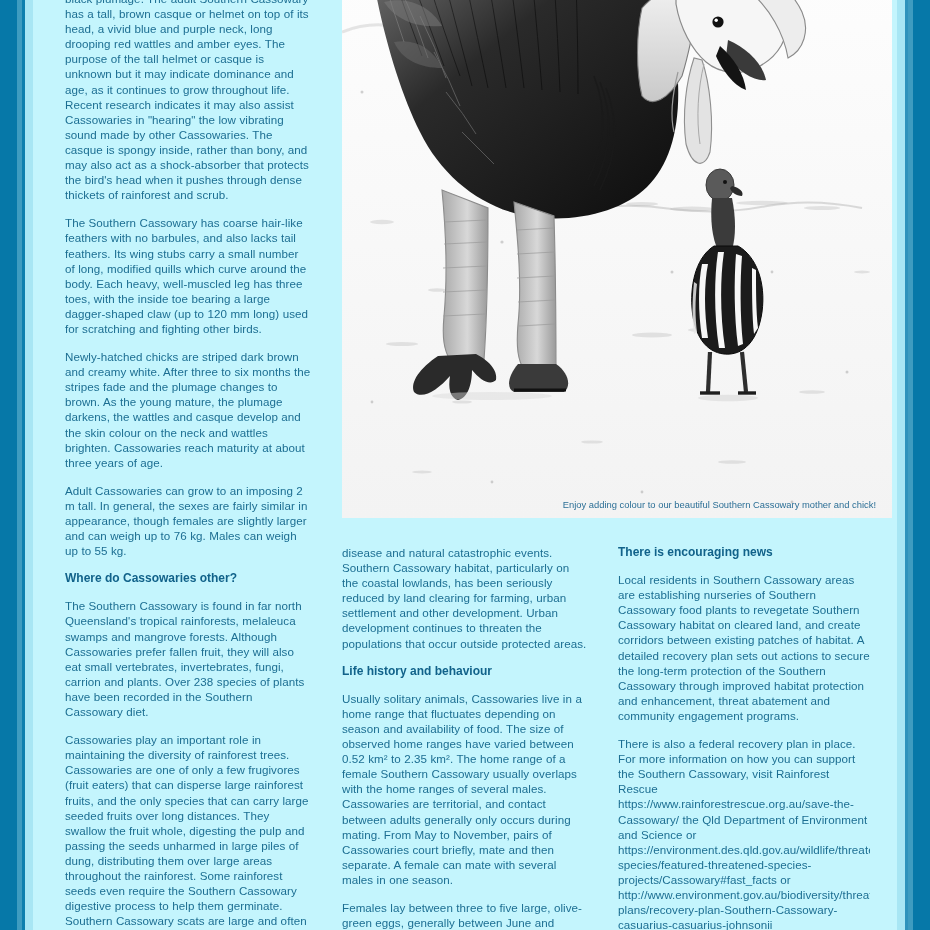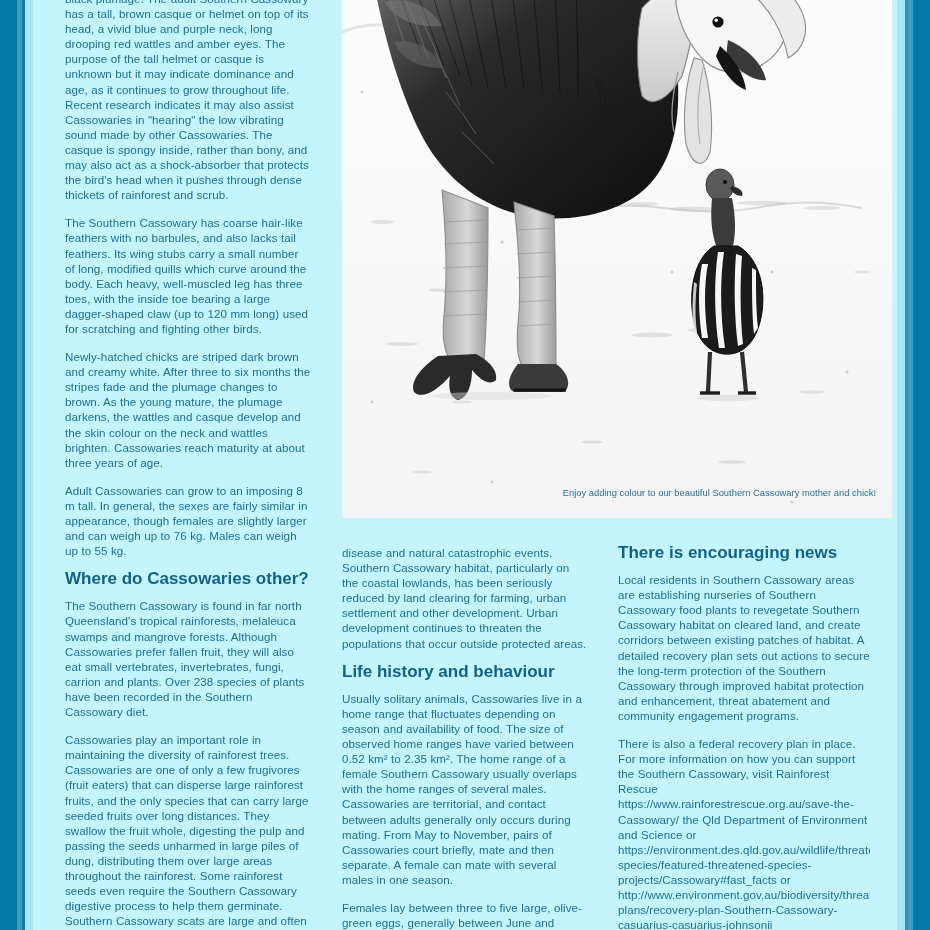--- a/index.html
+++ b/index.html
@@ -26,21 +26,21 @@
   p.body{
     margin:0 0 13px 0;
     font-size:11.6px;
     line-height:15.1px;
     color:#1c6e92;
     letter-spacing:.005em;
     word-spacing:.01em;
   }
   h3.heading{
     margin:0 0 12px 0;
-    font-size:17px;
+    font-size:12px;
     line-height:15.1px;
     font-weight:bold;
     color:#11628a;
   }
 
   
   #col-left{left:65px;top:0;width:246px;height:930px;overflow:hidden;}
   #col-left .inner{position:absolute;left:0;top:-9px;width:246px;}
 
   
@@ -48,21 +48,21 @@
   
   #col-right{left:618px;top:545px;width:252px;height:392px;overflow:hidden;}
 
   
   #photo{
     position:absolute;left:342px;top:-28px;width:550px;height:546px;
     background:#fbfdfd;overflow:hidden;
   }
   #photo svg{display:block;width:100%;height:100%;}
   .caption{
-    position:absolute;left:0;right:10px;bottom:20px;
+    position:absolute;left:0;right:10px;bottom:8px;
     text-align:right;
     font-size:9.4px;
     color:#2c6f96;
     font-style:normal;
     padding-right:6px;
   }
 </style>
 </head>
 <body>
 
@@ -258,21 +258,21 @@
       <ellipse cx="150" cy="424" rx="60" ry="4" fill="#d9d9d9" opacity=".45"></ellipse>
     </svg>
     <div class="caption">Enjoy adding colour to our beautiful Southern Cassowary mother and chick!</div>
   </div>
 
   <div class="col" id="col-left">
     <div class="inner">
       <p class="body">black plumage. The adult Southern Cassowary has a tall, brown casque or helmet on top of its head, a vivid blue and purple neck, long drooping red wattles and amber eyes. The purpose of the tall helmet or casque is unknown but it may indicate dominance and age, as it continues to grow throughout life. Recent research indicates it may also assist Cassowaries in "hearing" the low vibrating sound made by other Cassowaries. The casque is spongy inside, rather than bony, and may also act as a shock-absorber that protects the bird's head when it pushes through dense thickets of rainforest and scrub.</p>
       <p class="body">The Southern Cassowary has coarse hair-like feathers with no barbules, and also lacks tail feathers. Its wing stubs carry a small number of long, modified quills which curve around the body. Each heavy, well-muscled leg has three toes, with the inside toe bearing a large dagger-shaped claw (up to 120 mm long) used for scratching and fighting other birds.</p>
       <p class="body">Newly-hatched chicks are striped dark brown and creamy white. After three to six months the stripes fade and the plumage changes to brown. As the young mature, the plumage darkens, the wattles and casque develop and the skin colour on the neck and wattles brighten. Cassowaries reach maturity at about three years of age.</p>
-      <p class="body">Adult Cassowaries can grow to an imposing 8 m tall. In general, the sexes are fairly similar in appearance, though females are slightly larger and can weigh up to 76 kg. Males can weigh up to 55 kg.</p>
+      <p class="body">Adult Cassowaries can grow to an imposing 2 m tall. In general, the sexes are fairly similar in appearance, though females are slightly larger and can weigh up to 76 kg. Males can weigh up to 55 kg.</p>
       <h3 class="heading">Where do Cassowaries other?</h3>
       <p class="body">The Southern Cassowary is found in far north Queensland's tropical rainforests, melaleuca swamps and mangrove forests. Although Cassowaries prefer fallen fruit, they will also eat small vertebrates, invertebrates, fungi, carrion and plants. Over 238 species of plants have been recorded in the Southern Cassowary diet.</p>
       <p class="body">Cassowaries play an important role in maintaining the diversity of rainforest trees. Cassowaries are one of only a few frugivores (fruit eaters) that can disperse large rainforest fruits, and the only species that can carry large seeded fruits over long distances. They swallow the fruit whole, digesting the pulp and passing the seeds unharmed in large piles of dung, distributing them over large areas throughout the rainforest. Some rainforest seeds even require the Southern Cassowary digestive process to help them germinate. Southern Cassowary scats are large and often containing hundreds, if not thousands of seeds. A ready-made fertiliser, the dung helps many kinds of seed to grow. White-tailed rats, bush rats, melomys and musky rat-kangaroos sometimes feed on seeds in Southern Cassowary droppings, helping to further distribute the seeds.</p>
     </div>
   </div>
 
   <div class="col" id="col-mid">
     <p class="body">disease and natural catastrophic events. Southern Cassowary habitat, particularly on the coastal lowlands, has been seriously reduced by land clearing for farming, urban settlement and other development. Urban development continues to threaten the populations that occur outside protected areas.</p>
     <h3 class="heading">Life history and behaviour</h3>
     <p class="body">Usually solitary animals, Cassowaries live in a home range that fluctuates depending on season and availability of food. The size of observed home ranges have varied between 0.52 km² to 2.35 km². The home range of a female Southern Cassowary usually overlaps with the home ranges of several males. Cassowaries are territorial, and contact between adults generally only occurs during mating. From May to November, pairs of Cassowaries court briefly, mate and then separate. A female can mate with several males in one season.</p>

